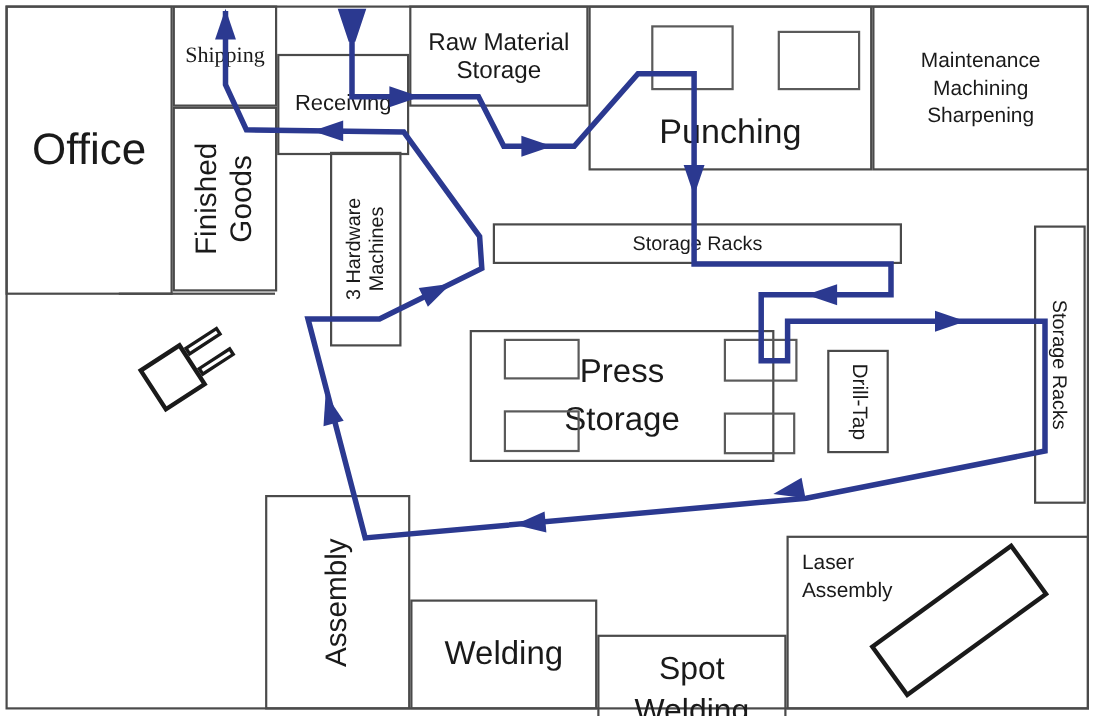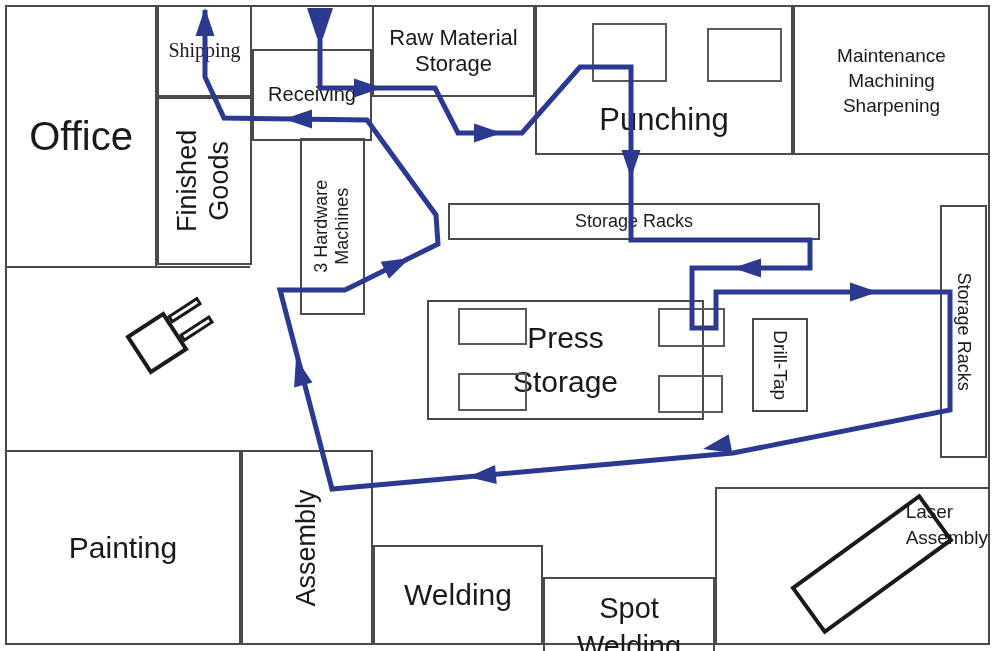--- a/index.html
+++ b/index.html
@@ -105,40 +105,37 @@
 
 
   <div class="topline" style="position:absolute;left:108px;top:266px;width:142px;height:2px;"></div>
 
   <div id="qa-machine">
     <div class="mbody"></div>
     <div class="prong1"></div>
     <div class="prong2"></div>
   </div>
 
-  <div class="room" style="left:5px;top:450px;width:236px;height:195px;font-size:30px;">
-    <span class="lbl">Painting</span>
-  </div>
 
   <div class="room" style="left:241px;top:450px;width:132px;height:195px;font-size:27px;">
     <span class="rot-ccw">Assembly</span>
   </div>
 
   <div class="room" style="left:373px;top:545px;width:170px;height:100px;font-size:30px;">
     <span class="lbl">Welding</span>
   </div>
 
   <div class="room" style="left:543px;top:545px;width:172px;height:100px;font-size:29px;line-height:38px;margin-top:32px;">
     <span>
       <span class="lbl">Spot</span>
       <span class="lbl">Welding</span>
     </span>
   </div>
 
-  <div class="room" style="left:715px;top:487px;width:275px;height:158px;font-size:19px;line-height:26px;align-items:flex-start;justify-content:flex-end;padding:10px 0 0 12px;text-align:left;">
+  <div class="room" style="left:715px;top:487px;width:275px;height:158px;font-size:19px;line-height:26px;align-items:flex-start;justify-content:flex-start;padding:10px 0 0 12px;text-align:left;">
     <span>
       <span class="lbl">Laser</span>
       <span class="lbl">Assembly</span>
     </span>
   </div>
   <div id="laser-machine"></div>
 
   <svg id="flow-svg" width="1000" height="651" viewBox="0 0 1000 651">
       <polyline points="320,32 320,88 435,88 458,133 522,133 580,67 631,67 631,240 810,240 810,268 692,268 692,328 716,328 716,292 950,292 950,410 733,453 332,489 280,290 345,290 438,244 436,215 367,120 224,118 205,77 205,10" fill="none" stroke="#2b3990" stroke-width="5" stroke-linejoin="miter"></polyline>
       <polygon points="307,8 333,8 323,38 317,38" fill="#2b3990"></polygon>

